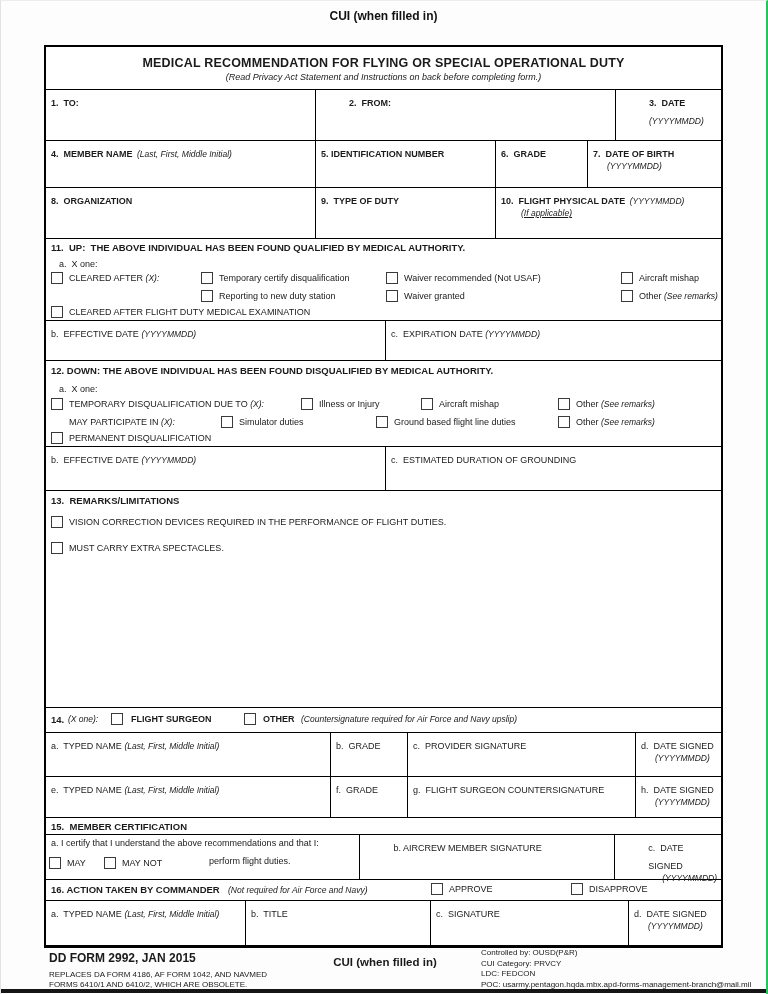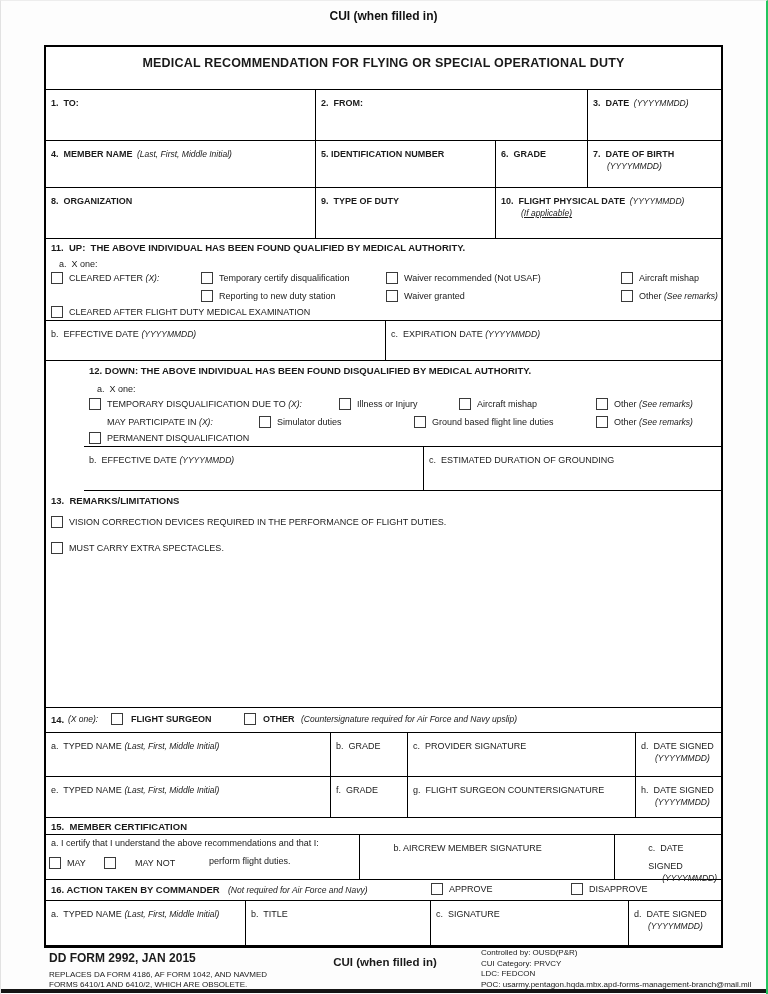--- a/index.html
+++ b/index.html
@@ -40,23 +40,24 @@
 <body>
 
 <div class="page">
 
   <div class="cui-top">CUI (when filled in)</div>
 
   <div class="form">
 
     <div class="frow titlebox" style="height:43px; display:block;">
       <div class="title">MEDICAL RECOMMENDATION FOR FLYING OR SPECIAL OPERATIONAL DUTY</div>
-    </div>
-
-    <div class="frow" style="height:51px;">
+      <div class="subtitle">(Read Privacy Act Statement and Instructions on back before completing form.)</div>
+    </div>
+
+    <div class="frow" style="height:51px;gap:28px;">
       <div class="cell" style="width:270px;">
         <span class="lbl">1.  TO:</span>
       </div>
       <div class="cell" style="width:272px;">
         <span class="lbl">2.  FROM:</span>
       </div>
       <div class="cell last" style="flex:1;">
         <span class="lbl">3.  DATE</span>
         <span class="note">(YYYYMMDD)</span>
       </div>
@@ -117,21 +118,21 @@
       <div class="bcrow" style="height:40px;">
         <div class="bccell" style="width:340px;">
           <span class="opt"><span>b.  EFFECTIVE DATE</span> <span class="note">(YYYYMMDD)</span></span>
         </div>
         <div class="bccell last" style="flex:1;">
           <span class="opt"><span>c.  EXPIRATION DATE</span> <span class="note">(YYYYMMDD)</span></span>
         </div>
       </div>
     </div>
 
-    <div class="sec" style="height:130px;margin-left:38px;">
+    <div class="sec" style="height:130px;">
       <div style="position:relative; height:85px;">
         <span class="abs hdr" style="top:4px; left:5px;">12. DOWN: THE ABOVE INDIVIDUAL HAS BEEN FOUND DISQUALIFIED BY MEDICAL AUTHORITY.</span>
         <span class="abs opt" style="top:23px; left:13px;">a.  X one:</span>
         <span class="cb" style="top:37px; left:5px;"></span>
         <span class="abs opt" style="top:38px; left:23px;"><span>TEMPORARY DISQUALIFICATION DUE TO</span> <span class="note">(X):</span></span>
         <span class="cb" style="top:37px; left:255px;"></span>
         <span class="abs opt" style="top:38px; left:273px;">Illness or Injury</span>
         <span class="cb" style="top:37px; left:375px;"></span>
         <span class="abs opt" style="top:38px; left:393px;">Aircraft mishap</span>
         <span class="cb" style="top:37px; left:512px;"></span>
@@ -209,21 +210,21 @@
     <div class="sec" style="height:62px;">
       <div style="position:relative; height:17px; border-bottom:1px solid #000;">
         <span class="abs hdr" style="top:3px; left:5px;">15.  MEMBER CERTIFICATION</span>
       </div>
       <div class="bcrow" style="height:44px; border-top:none;gap:28px;">
         <div class="bccell" style="width:340px;">
           <span class="abs opt" style="top:3px; left:5px;">a. I certify that I understand the above recommendations and that I:</span>
           <span class="cb" style="top:22px; left:3px;"></span>
           <span class="abs opt" style="top:23px; left:21px;">MAY</span>
           <span class="cb" style="top:22px; left:58px;"></span>
-          <span class="abs opt" style="top:23px; left:89px;">MAY NOT</span>
+          <span class="abs opt" style="top:23px; left:76px;">MAY NOT</span>
           <span class="abs opt" style="top:21px; left:163px;">perform flight duties.</span>
         </div>
         <div class="bccell" style="width:245px;">
           <span class="opt">b. AIRCREW MEMBER SIGNATURE</span>
         </div>
         <div class="bccell last" style="flex:1;">
           <span class="opt">c.  DATE SIGNED</span>
           <span class="note2">(YYYYMMDD)</span>
         </div>
       </div>

